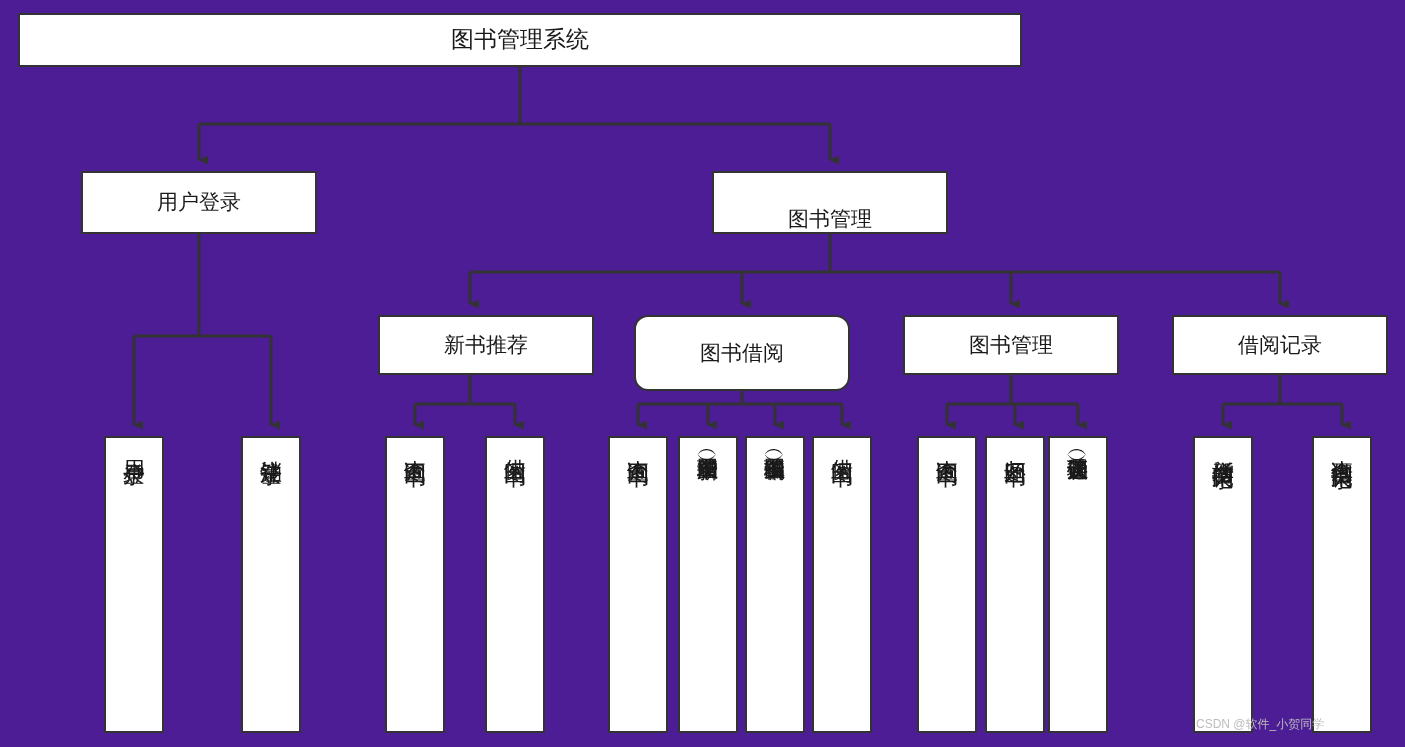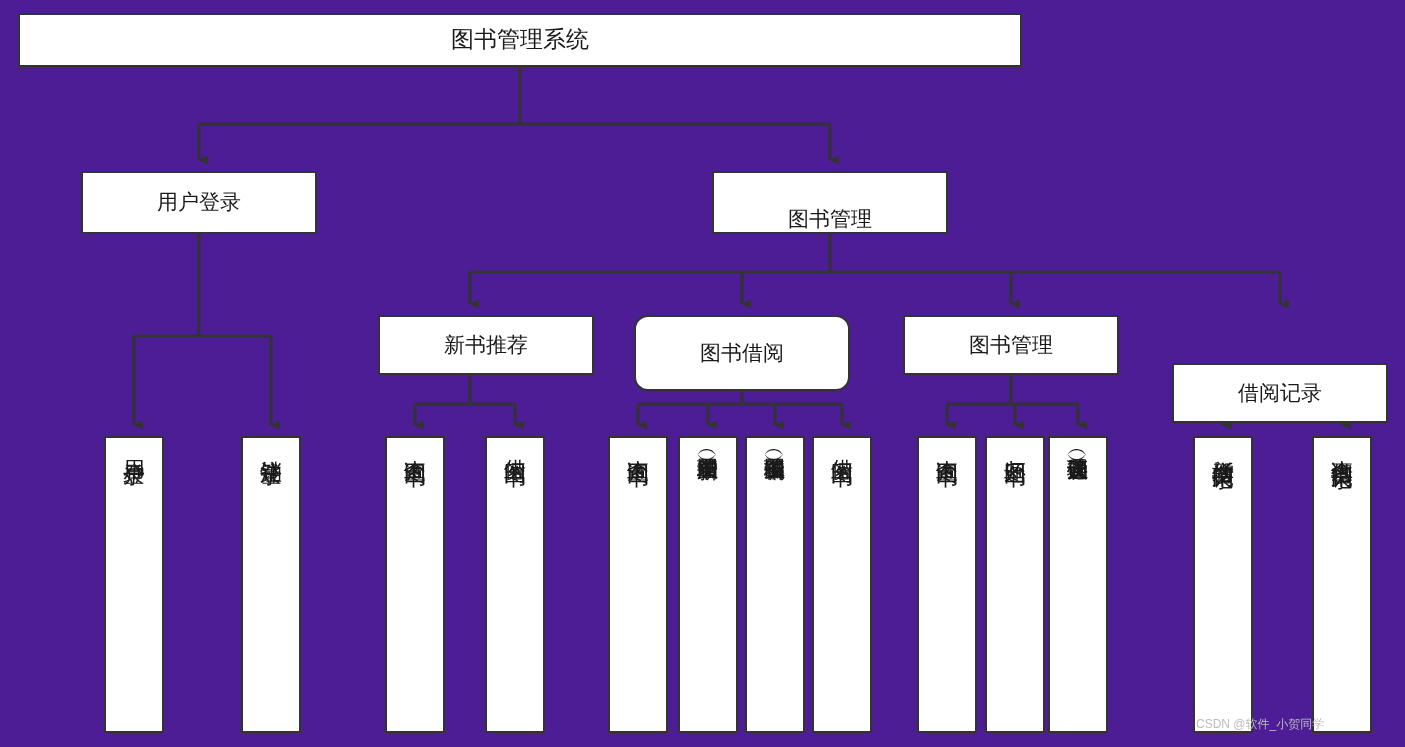--- a/index.html
+++ b/index.html
@@ -138,21 +138,21 @@
       </div>
       <div class="node branch" style="left: 378px; top: 315px; width: 216px; height: 60px;">
         <span class="node-label">新书推荐</span>
       </div>
       <div class="node branch" style="left: 634px; top: 315px; width: 216px; height: 76px; border-radius: 14px;">
         <span class="node-label">图书借阅</span>
       </div>
       <div class="node branch" style="left: 903px; top: 315px; width: 216px; height: 60px;">
         <span class="node-label">图书管理</span>
       </div>
-      <div class="node branch" style="left: 1172px; top: 315px; width: 216px; height: 60px; margin-top: 48px;">
+      <div class="node branch" style="left: 1172px; top: 315px; width: 216px; height: 60px;">
         <span class="node-label">借阅记录</span>
       </div>
       <div class="node leaf" style="left: 104px; top: 436px; width: 60px; height: 297px;">
         <span class="node-label">用户登录</span>
       </div>
       <div class="node leaf" style="left: 241px; top: 436px; width: 60px; height: 297px;">
         <span class="node-label">注销登录</span>
       </div>
       <div class="node leaf" style="left: 385px; top: 436px; width: 60px; height: 297px;">
         <span class="node-label">查询图书</span>

